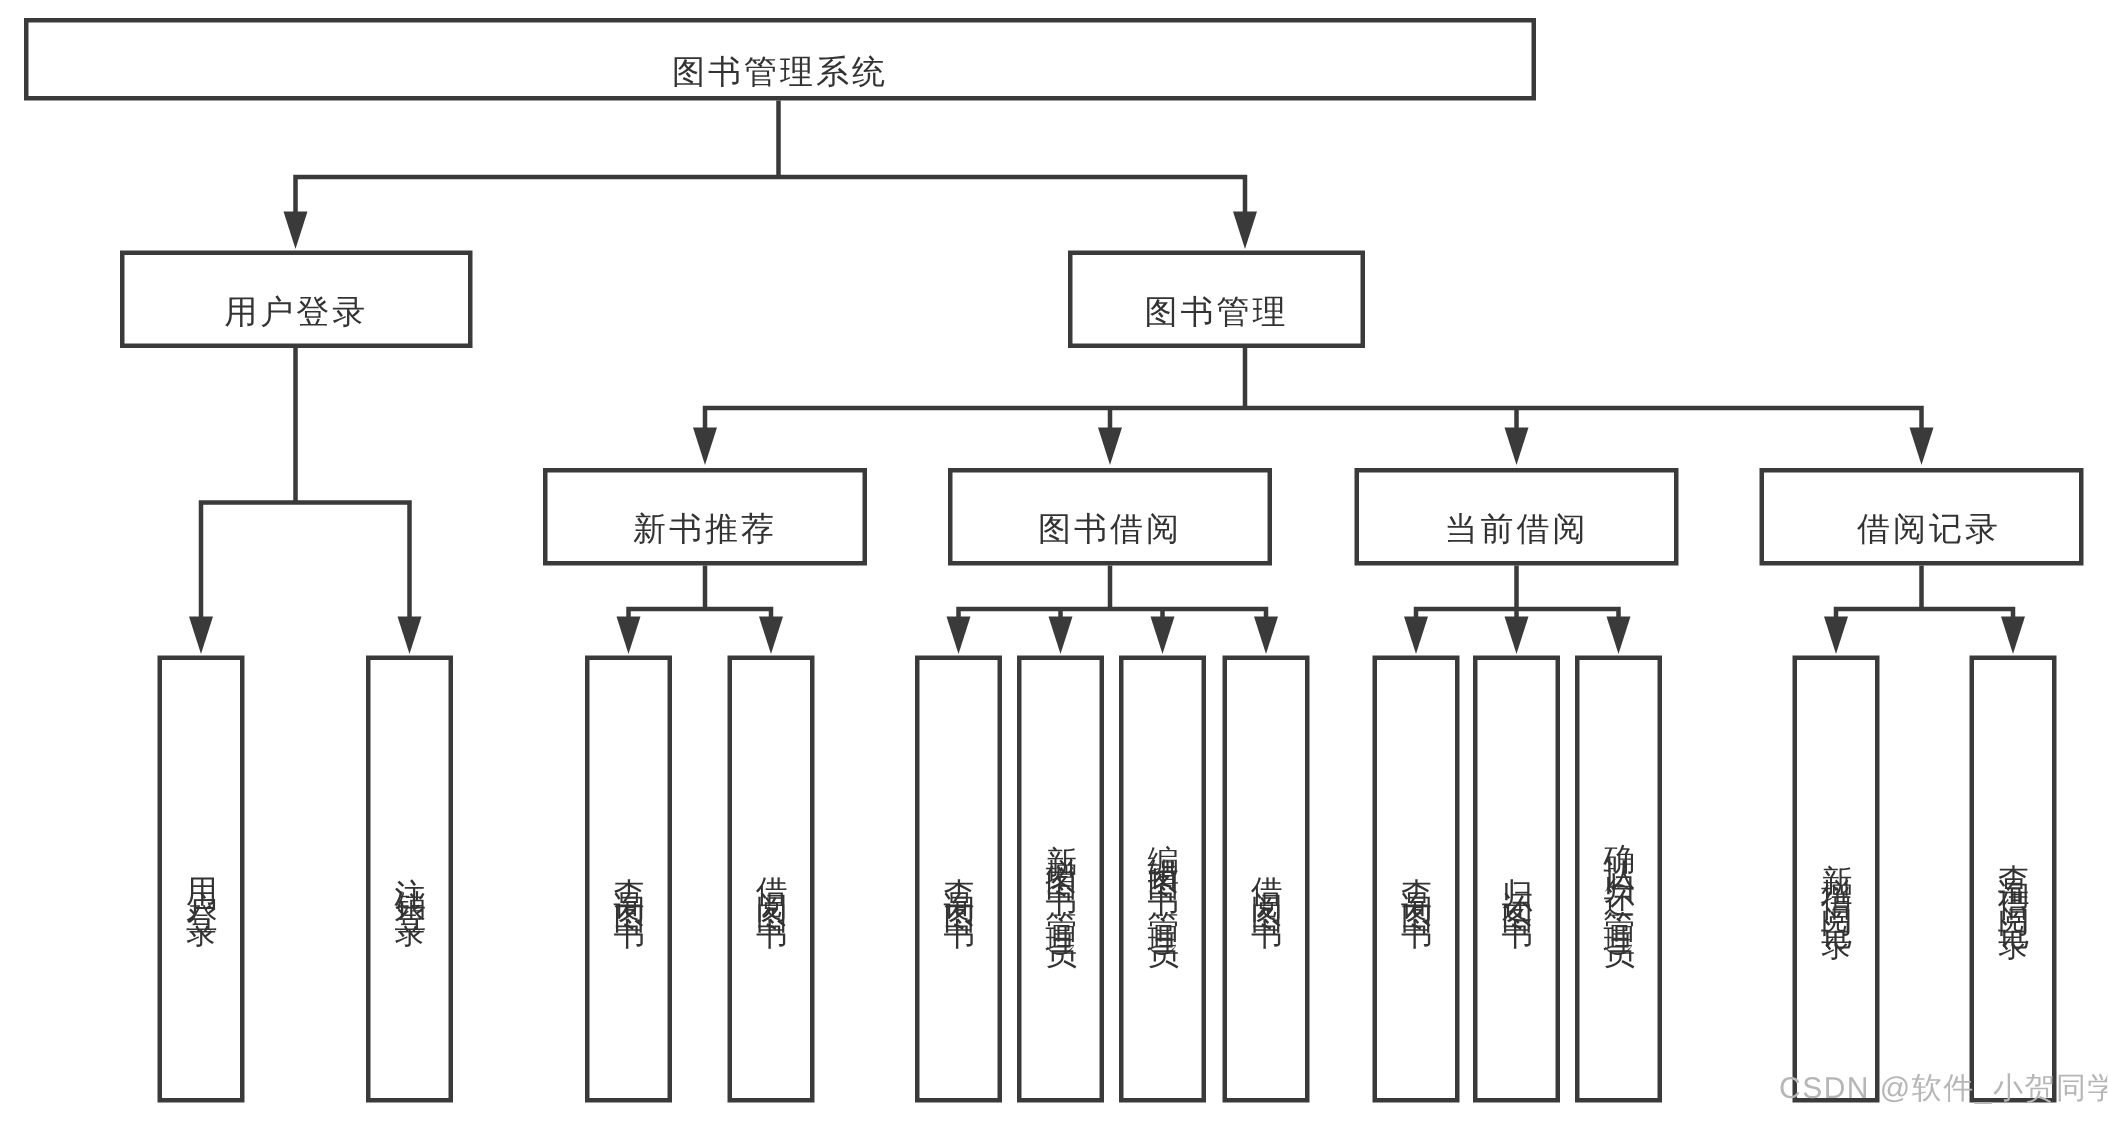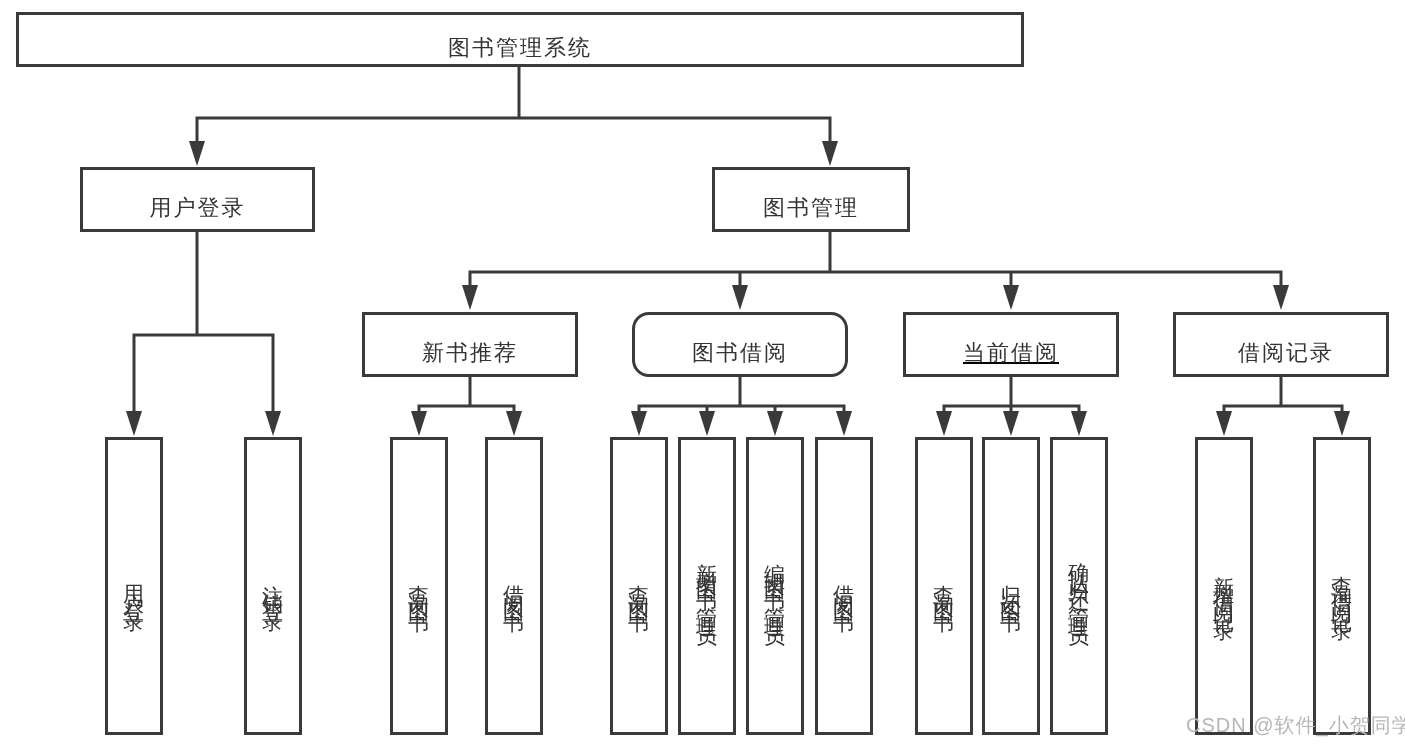--- a/index.html
+++ b/index.html
@@ -106,24 +106,24 @@
   <div class="box" style="left:80px; top:167px; width:235px; height:65px;">
     <span class="hlabel">用户登录</span>
   </div>
   <div class="box" style="left:712px; top:167px; width:198px; height:65px;">
     <span class="hlabel">图书管理</span>
   </div>
 
   <div class="box" style="left:362px; top:312px; width:216px; height:65px;text-align:center;">
     <span class="hlabel">新书推荐</span>
   </div>
-  <div class="box" style="left:632px; top:312px; width:216px; height:65px;border-radius:17px;">
+  <div class="box" style="left:632px; top:312px; width:216px; height:65px;">
     <span class="hlabel">图书借阅</span>
   </div>
-  <div class="box" style="left:903px; top:312px; width:216px; height:65px;text-decoration:underline;">
+  <div class="box" style="left:903px; top:312px; width:216px; height:65px;">
     <span class="hlabel">当前借阅</span>
   </div>
   <div class="box" style="left:1173px; top:312px; width:216px; height:65px;padding-left:10px;">
     <span class="hlabel">借阅记录</span>
   </div>
 
   <div class="box leaf" style="left:105px; top:437px;">
     <span class="vlabel">用户登录</span>
   </div>
   <div class="box leaf" style="left:244px; top:437px;">

